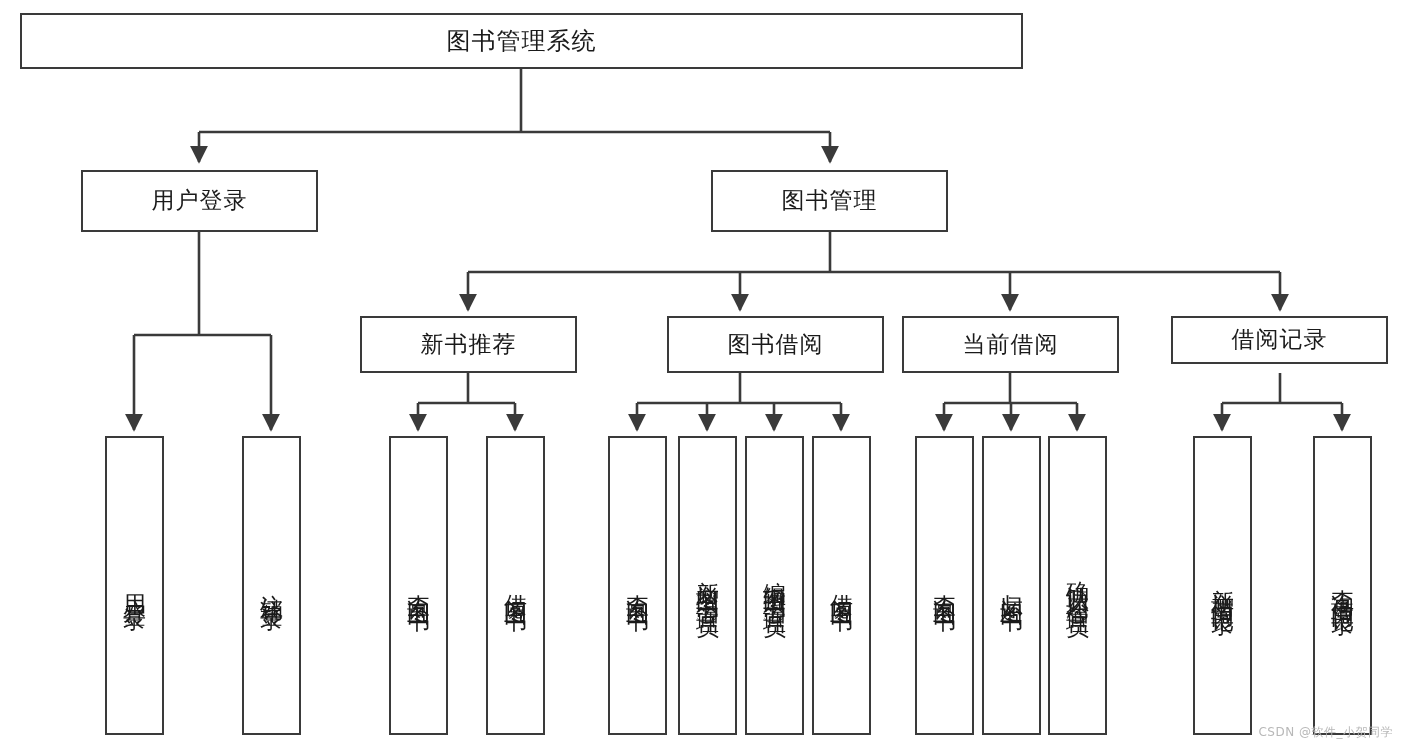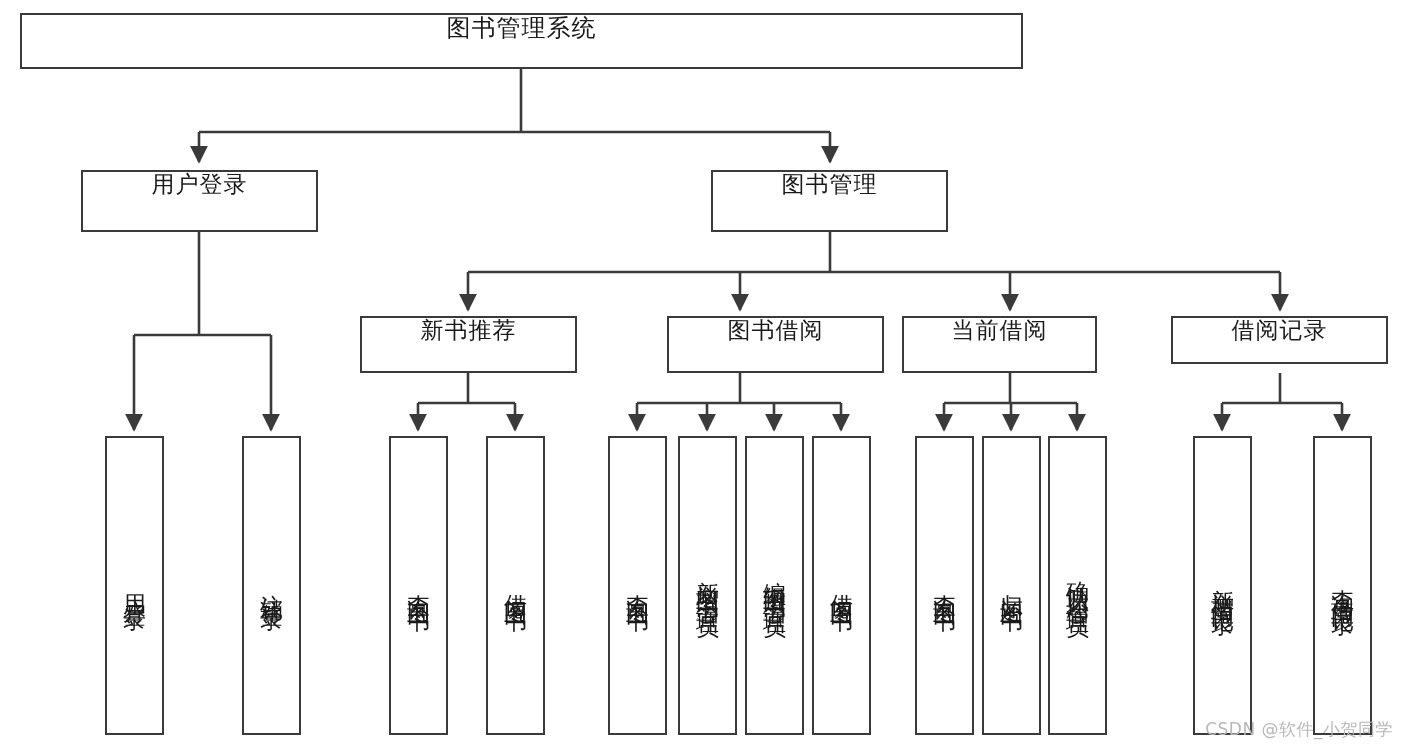--- a/index.html
+++ b/index.html
@@ -25,21 +25,21 @@
     width: 1405px;
     height: 747px;
     pointer-events: none;
   }
   .node {
     position: absolute;
     box-sizing: border-box;
     background: #ffffff;
     border: 2px solid #3a3a3a;
     display: flex;
-    align-items: flex-start;
+    align-items: center;
     justify-content: center;
     color: #1a1a1a;
   }
   .node.h {
     
     font-size: 23px;
     letter-spacing: 1px;
     line-height: 1.1;
   }
   .node.root {
@@ -58,21 +58,21 @@
     letter-spacing: 5px;
     line-height: 1;
     white-space: nowrap;
     display: block;
     text-align: center;
   }
   .watermark {
     position: absolute;
     right: 12px;
     bottom: 6px;
-    font-size: 17px;
+    font-size: 12px;
     color: #b8b8b8;
     letter-spacing: 0.5px;
     white-space: nowrap;
     user-select: none;
   }
 </style>
 </head>
 <body>
 
 <div id="diagram-root">
@@ -137,21 +137,21 @@
   <div class="node h" style="left:360px; top:316px; width:217px; height:57px;">
     <span>新书推荐</span>
   </div>
 
   <div class="node h" style="left:711px; top:170px; width:237px; height:62px;">
     <span>图书管理</span>
   </div>
   <div class="node h" style="left:632px; top:316px; width:217px; height:57px;margin-left:35px;">
     <span>图书借阅</span>
   </div>
-  <div class="node h" style="left:902px; top:316px; width:195px; height:57px;">
+  <div class="node h" style="left:902px; top:316px; width:217px; height:57px;">
     <span>当前借阅</span>
   </div>
   <div class="node h" style="left:1171px; top:316px; width:217px; height:48px;">
     <span>借阅记录</span>
   </div>
 
   <div class="node v" style="left:105px; top:436px; width:59px; height:299px;">
     <span class="vtext">用户登录</span>
   </div>
   <div class="node v" style="left:242px; top:436px; width:59px; height:299px;">

